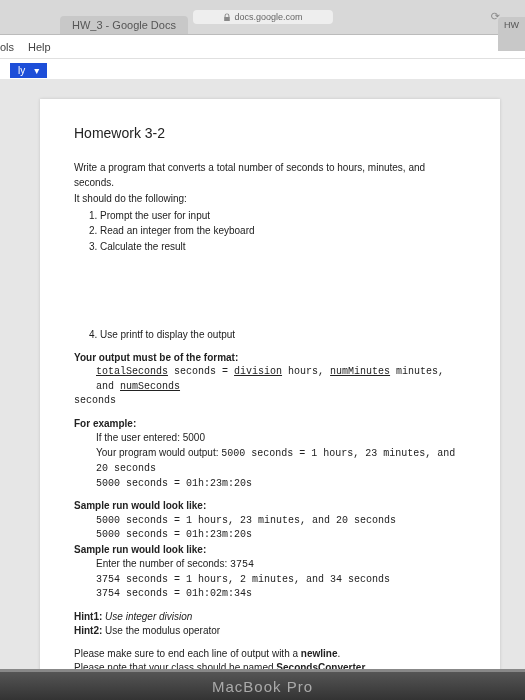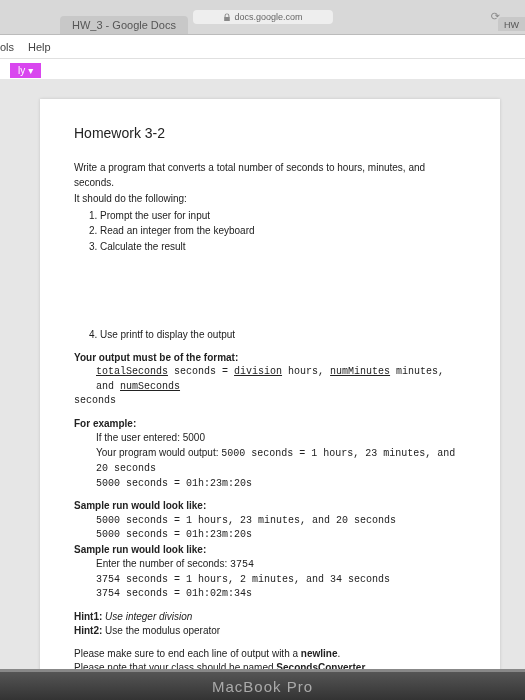--- a/index.html
+++ b/index.html
@@ -43,44 +43,44 @@
     }
     .lock-icon { width: 8px; height: 8px; }
     .reload {
       position: absolute;
       right: 25px; top: 10px;
       color: #888; font-size: 11px;
     }
     .tab-right {
       position: absolute; right: 0; top: 17px;
       background: #c8c8c8; font-size: 9px; color:#555;
-      padding: 3px 6px; height: 14px;
+      padding: 3px 6px; height: 34px;
       border-radius: 4px 0 0 0;
     }
     .docs-toolbar {
       background: #fff;
       height: 24px;
       display: flex;
       align-items: center;
       font-size: 11px;
       color: #444;
       border-bottom: 1px solid #e0e0e0;
     }
     .docs-toolbar .menu { margin-right: 14px; }
     .docs-toolbar .menu:first-child { margin-left: 0; }
     .partial-left { color: #444; }
     .ly-btn {
-      background: #d946ef;
+      background: #1d4ed8;
       color: #fff;
       font-size: 10px;
       padding: 2px 8px;
       margin-left: 10px;
       margin-top: 4px;
       border-radius: 0;
-      display: inline-flex; align-items: center; gap: 3px;
+      display: inline-flex; align-items: center; gap: 9px;
     }
     .ly-row { background: #fff; height: 20px; }
     .page-area {
       background: #e6e6e6;
       padding: 20px 0 0 40px;
       height: 590px;
       overflow: hidden;
     }
     .doc-page {
       background: #fff;

